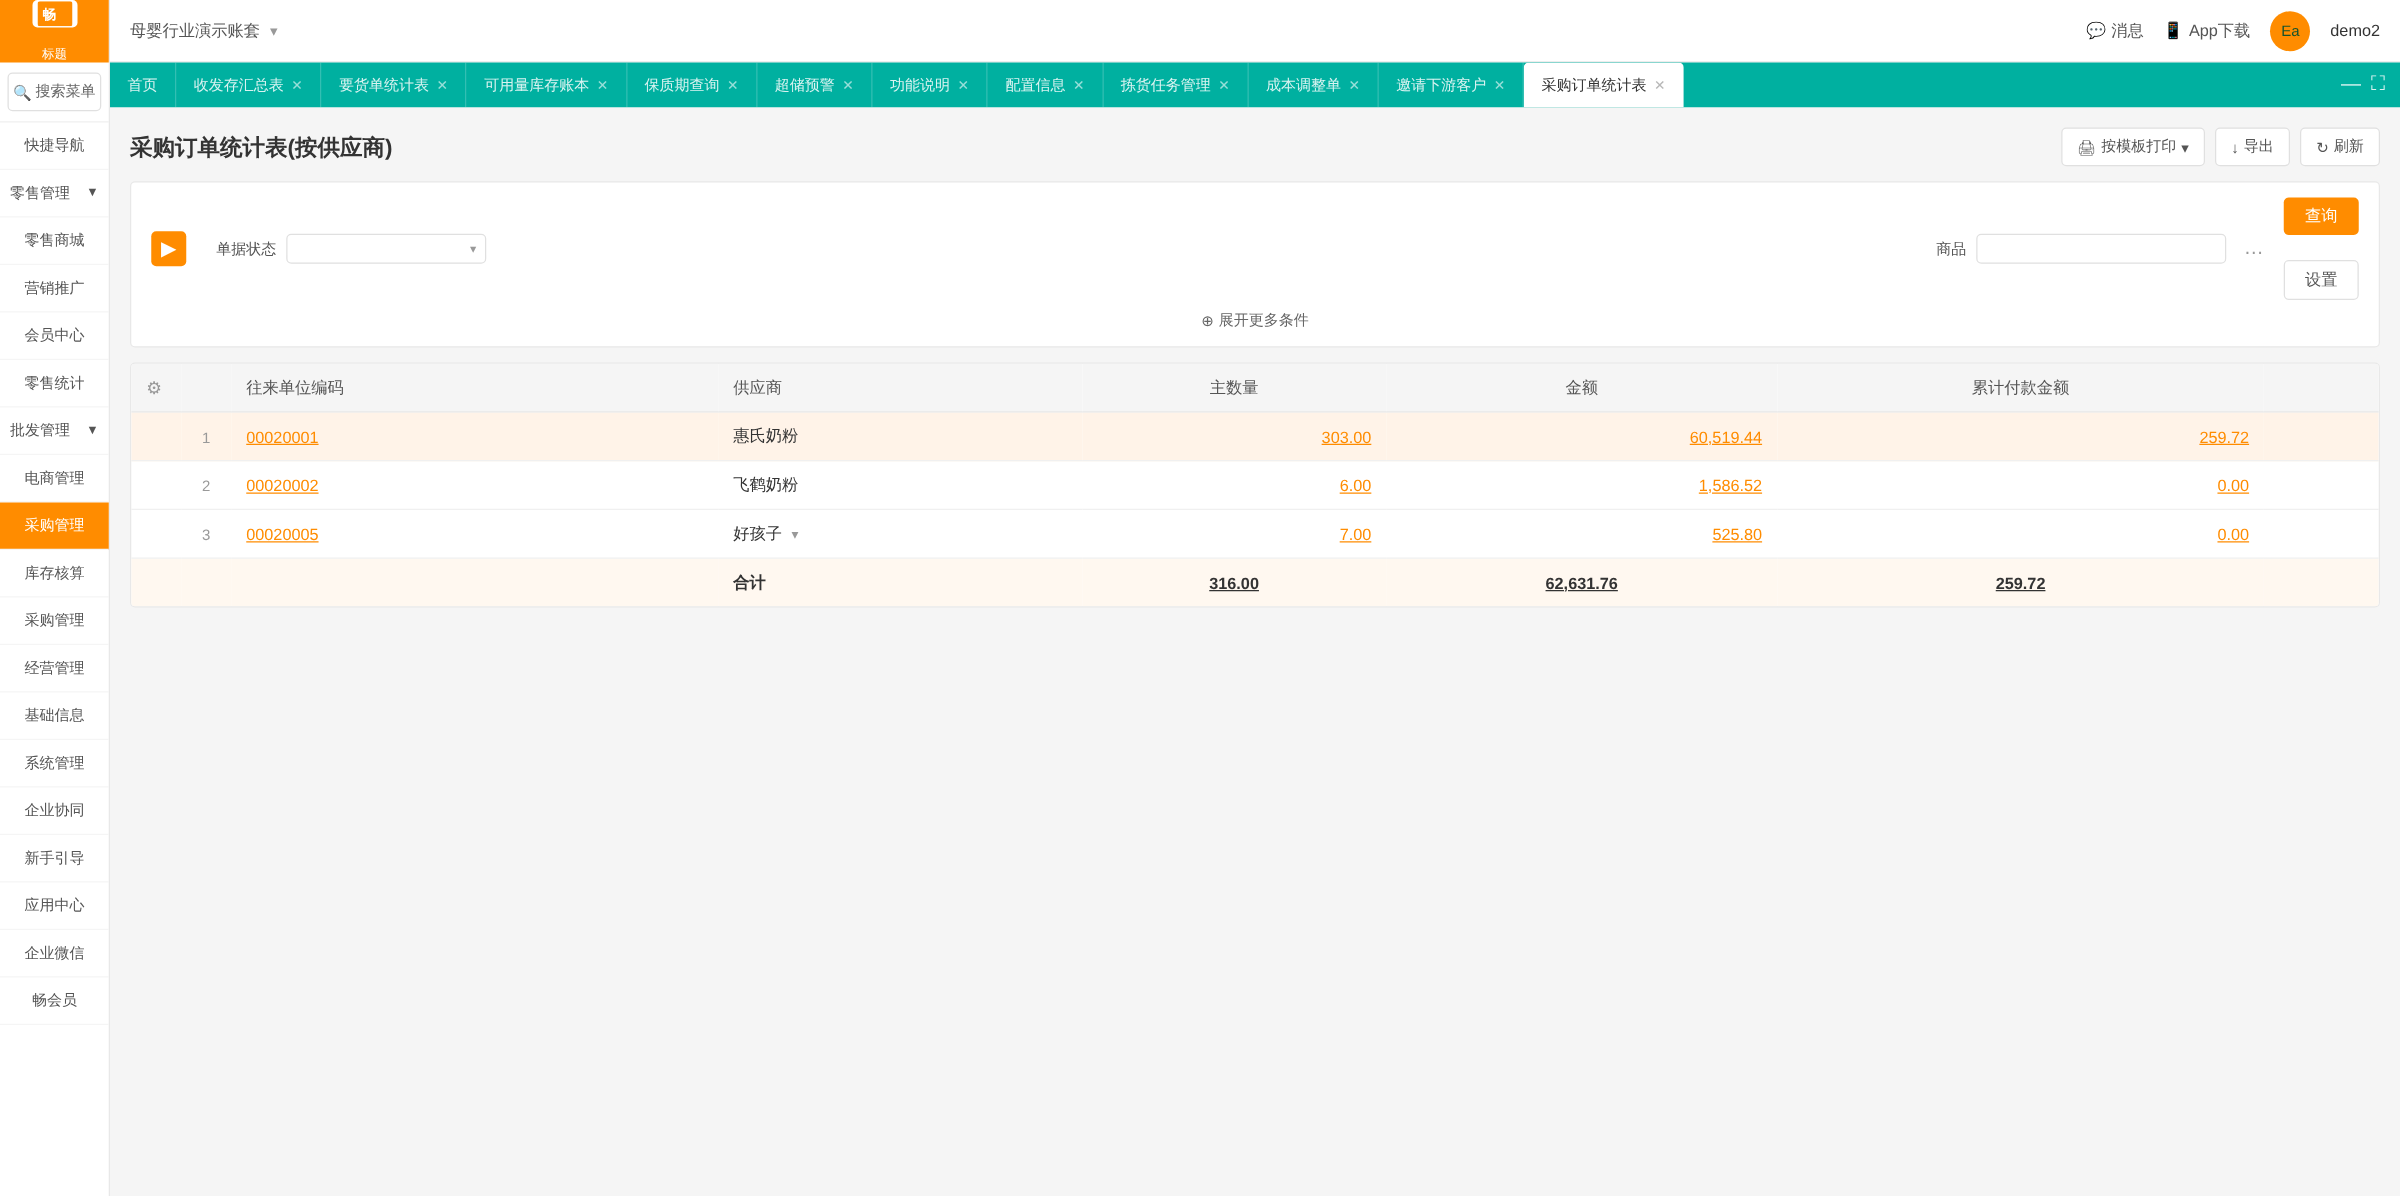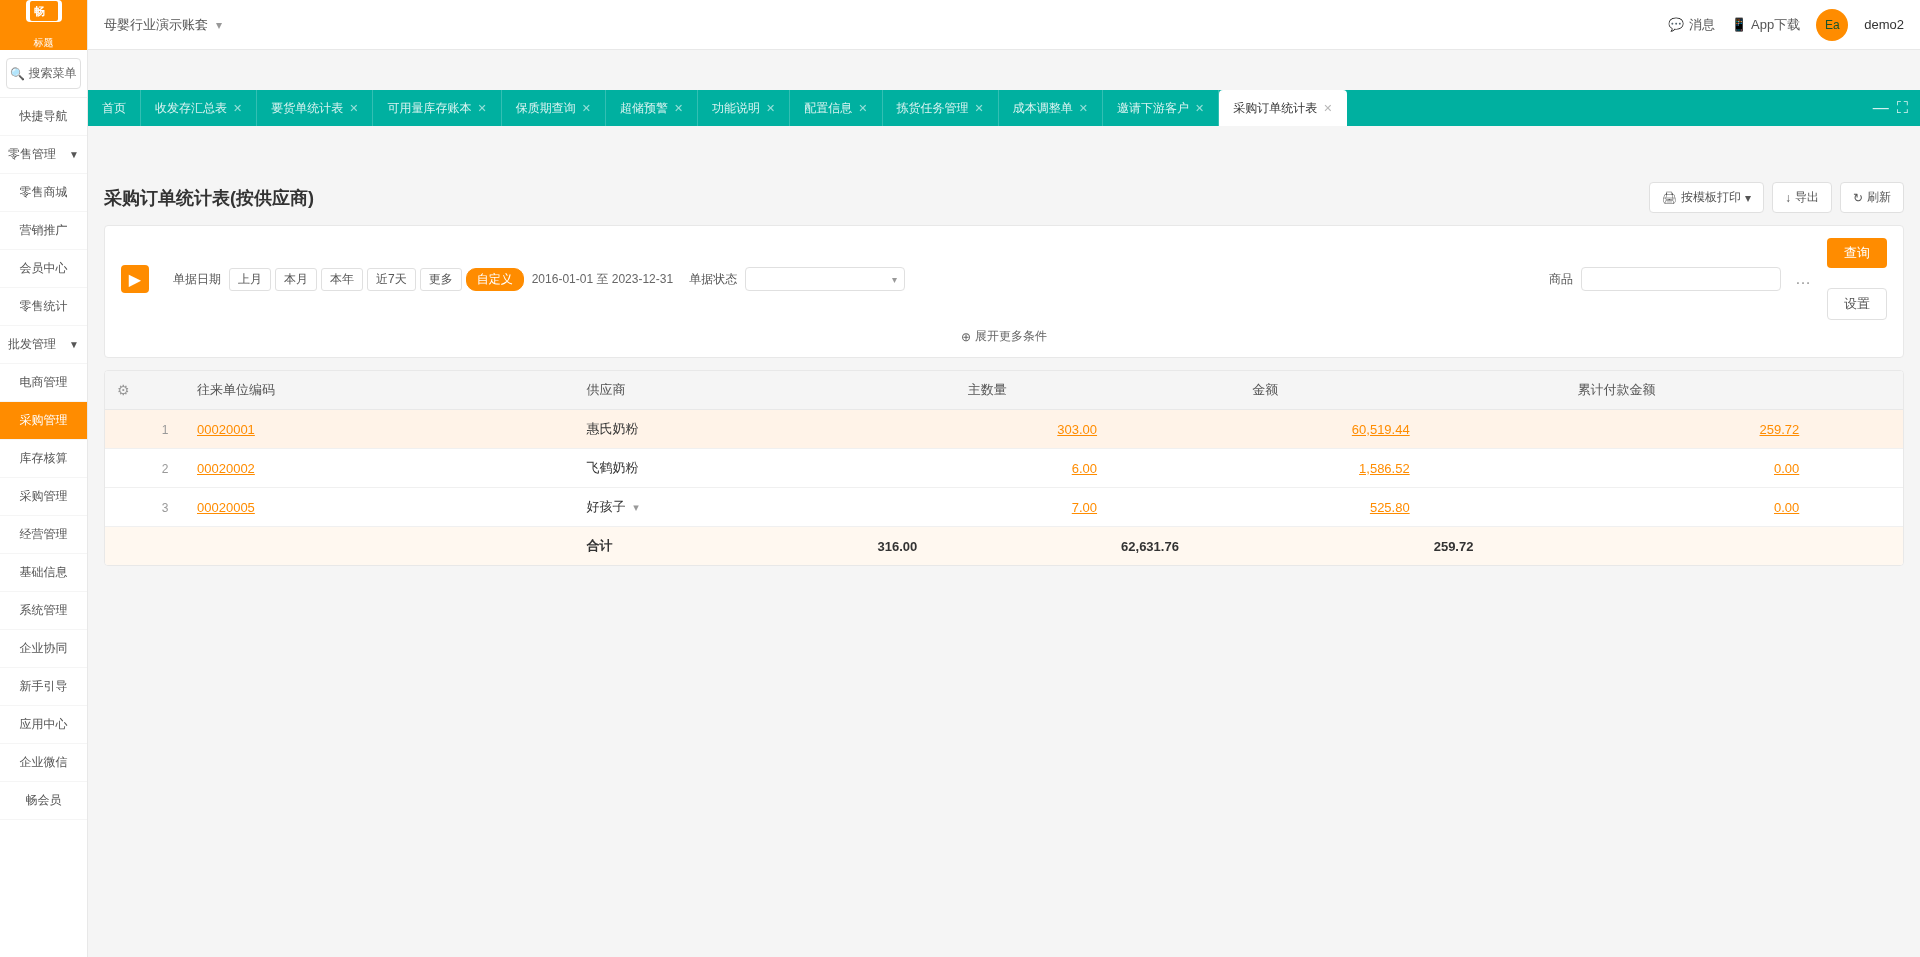--- a/index.html
+++ b/index.html
@@ -13,21 +13,21 @@
     .sidebar-logo .logo-text { color: #fff; font-size: 10px; margin-top: 14px; }
     .sidebar-search { padding: 8px 6px; border-bottom: 1px solid #f0f0f0; }
     .sidebar-search-btn { width: 100%; padding: 6px 0; background: #fff; border: 1px solid #e0e0e0; border-radius: 4px; color: #666; font-size: 12px; cursor: pointer; text-align: center; display: flex; align-items: center; justify-content: center; gap: 3px; }
     .sidebar-nav-item { padding: 10px 0; text-align: center; cursor: pointer; font-size: 12px; color: #555; border-bottom: 1px solid #f5f5f5; display: flex; align-items: center; justify-content: center; flex-direction: row; gap: 4px; font-family: Liberation Serif, serif; }
     .sidebar-nav-item.active { background: #ff8c00; color: #fff; }
     .sidebar-nav-item.has-arrow { justify-content: space-between; padding: 10px 8px; }
     .sidebar-nav-item .nav-label { font-size: 12px; }
     .sidebar-nav-item .arrow { font-size: 10px; }
 
     
-    .main { flex: 1; display: flex; flex-direction: column; overflow: hidden; gap: 40px; }
+    .main { flex: 1; display: flex; flex-direction: column; overflow: hidden; }
 
     
     .topbar { height: 50px; background: #fff; display: flex; align-items: center; justify-content: space-between; padding: 0 16px; border-bottom: 1px solid #e8e8e8; flex-shrink: 0; }
     .topbar-left { display: flex; align-items: center; gap: 8px; }
     .topbar-title { font-size: 13px; color: #555; }
     .topbar-arrow { color: #999; font-size: 12px; cursor: pointer; }
     .topbar-right { display: flex; align-items: center; gap: 16px; }
     .topbar-btn { display: flex; align-items: center; gap: 4px; color: #555; font-size: 13px; cursor: pointer; }
     .user-avatar { width: 32px; height: 32px; border-radius: 50%; background: #ff8c00; display: flex; align-items: center; justify-content: center; color: #14532d; font-size: 12px; cursor: pointer; }
 
@@ -78,21 +78,21 @@
     
     .table-container { background: #fff; border-radius: 4px; border: 1px solid #e8e8e8; overflow: hidden; }
     .data-table { width: 100%; border-collapse: collapse; }
     .data-table thead th { background: #f5f5f5; padding: 10px 12px; text-align: left; font-size: 13px; color: #555; font-weight: normal; border-bottom: 1px solid #e8e8e8; white-space: nowrap; }
     .data-table thead th.center { text-align: center; }
     .data-table tbody td { padding: 10px 12px; border-bottom: 1px solid #f0f0f0; font-size: 13px; color: #333; }
     .data-table tbody td.right { text-align: right; }
     .data-table tbody td.center { text-align: center; }
     .data-table tbody tr.highlighted { background: #fff3e8; }
     .data-table tfoot td { padding: 10px 12px; background: #fff8f0; font-size: 13px; font-weight: bold; color: #333; border-top: 1px solid #e8e8e8; }
-    .data-table tfoot td.right { text-align: left; }
+    .data-table tfoot td.right { text-align: center; text-decoration: underline; }
     .link-text { color: #ff8c00; text-decoration: underline; cursor: pointer; }
     .row-num { color: #999; font-size: 12px; }
     .settings-icon { color: #999; cursor: pointer; font-size: 14px; }
 
     
     .content::-webkit-scrollbar { width: 6px; }
     .content::-webkit-scrollbar-track { background: #f0f0f0; }
     .content::-webkit-scrollbar-thumb { background: #ccc; border-radius: 3px; }
   </style>
 </head>
@@ -290,32 +290,20 @@
           <span>↻</span>
           <span>刷新</span>
         </button>
       </div>
     </div>
 
     <div class="filter-panel">
       <div class="filter-row">
         <div class="filter-toggle">▶</div>
 
-        <div class="filter-item">
-          <span class="filter-label">单据日期</span>
-          <div class="filter-date-btns">
-            <button class="date-btn">上月</button>
-            <button class="date-btn">本月</button>
-            <button class="date-btn">本年</button>
-            <button class="date-btn">近7天</button>
-            <button class="date-btn">更多</button>
-            <button class="date-btn custom">自定义</button>
-          </div>
-          <span class="filter-date-text">2016-01-01 至 2023-12-31</span>
-        </div>
 
         <div class="filter-item">
           <span class="filter-label">单据状态</span>
           <div class="select-wrapper">
             <select class="filter-select">
               <option value=""></option>
             </select>
           </div>
         </div>
 

